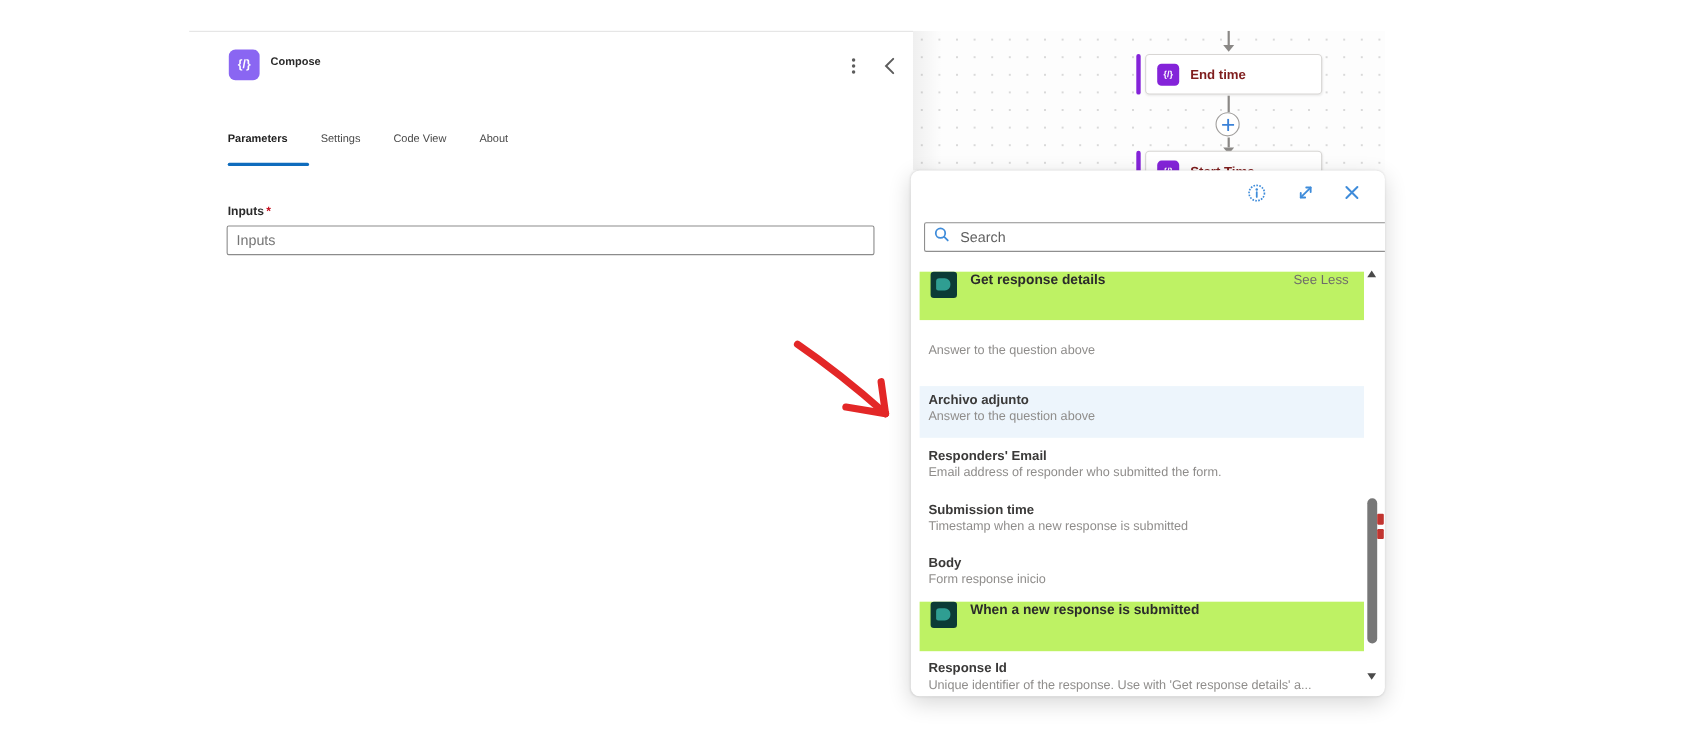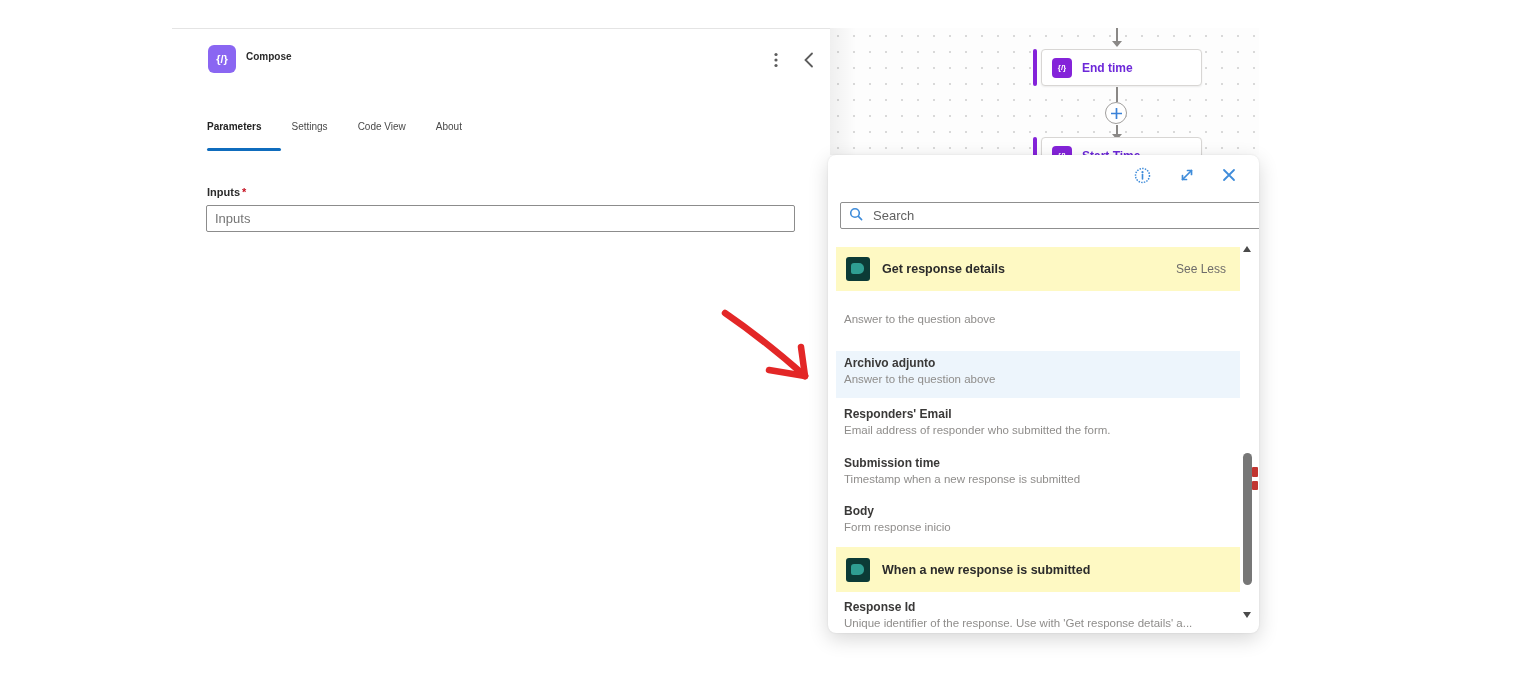--- a/index.html
+++ b/index.html
@@ -30,37 +30,37 @@
           background-image:radial-gradient(#d9d9d9 1px, transparent 1.3px);background-size:16px 16px;background-color:#fdfdfd;}
   .canvas::before{content:"";position:absolute;left:0;top:0;width:26px;height:100%;
                   background:linear-gradient(90deg,rgba(0,0,0,.055),rgba(0,0,0,0));}
   .vline{position:absolute;width:2px;background:#8a8886;left:286px;}
   .arrow-down{position:absolute;left:282px;width:0;height:0;border-left:5px solid transparent;border-right:5px solid transparent;border-top:6px solid #8a8886;}
   .node-bar{position:absolute;left:203px;width:4px;height:37px;background:#8423d9;border-radius:2px;}
   .node{position:absolute;left:211px;width:161px;height:37px;background:#fff;border:1px solid #d8d6d4;border-radius:4px;
         display:flex;align-items:center;gap:10px;padding-left:10px;box-shadow:0 1px 2px rgba(0,0,0,.07);cursor:pointer;}
   .node-icon{width:20px;height:20px;background:#8423d9;border-radius:4px;flex:0 0 auto;
              display:flex;align-items:center;justify-content:center;color:#fff;font-size:8px;font-weight:bold;}
-  .node-label{font-size:12px;font-weight:bold;color:#6d28d9;}
+  .node-label{font-size:12px;font-weight:bold;color:#7f1d1d;}
   .plus-circle{position:absolute;left:275px;top:74px;width:22px;height:22px;border:1.5px solid #a19f9d;border-radius:50%;
                background:#fff;display:flex;align-items:center;justify-content:center;cursor:pointer;}
 
   
   .popup{position:absolute;left:828px;top:155px;width:431px;height:478px;background:#fff;border-radius:8px;
          box-shadow:0 6px 20px rgba(0,0,0,.16),0 0 2px rgba(0,0,0,.10);overflow:hidden;z-index:10;}
   .popup .tool{position:absolute;top:10px;width:20px;height:20px;display:flex;align-items:center;justify-content:center;cursor:pointer;}
   .tool-info{left:304px;}
   .tool-expand{left:349px;}
   .tool-close{left:391px;}
   .search-box{position:absolute;left:12px;top:47px;width:460px;height:27px;border:1px solid #8f8f8f;border-radius:2px;
               display:flex;align-items:center;gap:8px;padding-left:8px;background:#fff;}
   .search-box input{flex:1;border:none;outline:none;font-size:13px;color:#333;font-family:inherit;background:transparent;}
   .search-box input::placeholder{color:#616161;}
 
-  .row-section{position:absolute;left:8px;width:404px;background:#fef9c3;display:flex;align-items:center;cursor:pointer;}
+  .row-section{position:absolute;left:8px;width:404px;background:#bef264;display:flex;cursor:pointer;}
   .forms-icon{width:24px;height:24px;margin-left:10px;border-radius:3px;background:#0c3b36;position:relative;flex:0 0 auto;}
   .forms-icon::after{content:"";position:absolute;left:5px;top:6px;width:13px;height:11px;background:#2f9e92;border-radius:3px 5px 5px 2px;}
   .row-section .sec-title{margin-left:12px;font-size:12.5px;font-weight:bold;color:#2b2b2b;}
   .row-section .sec-action{margin-left:auto;margin-right:14px;font-size:12px;color:#6e6c6a;cursor:pointer;}
 
   .row-field{position:absolute;left:8px;width:404px;padding:5px 0 0 8px;cursor:pointer;}
   .row-field .f-title{font-size:12px;font-weight:bold;color:#3a3938;}
   .row-field .f-desc{font-size:11.5px;color:#8f8d8b;margin-top:3px;}
   .row-field.highlight{background:#edf5fc;}
   .row-clip{overflow:hidden;}

